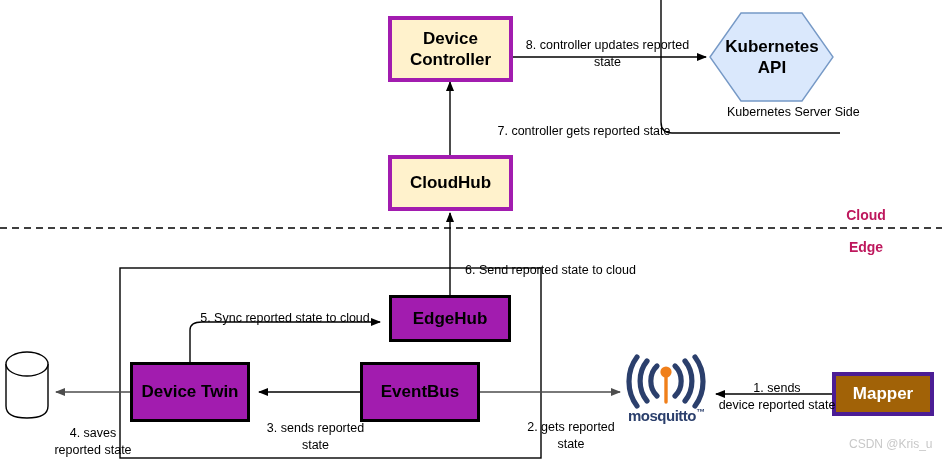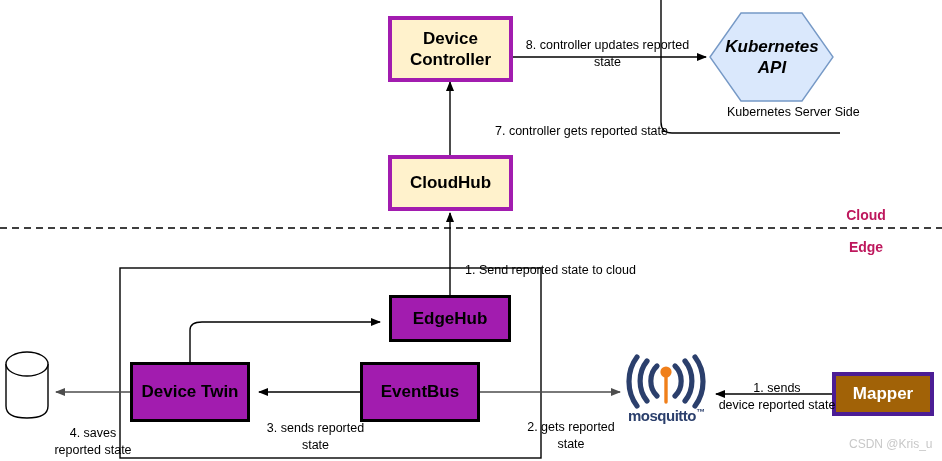--- a/index.html
+++ b/index.html
@@ -148,21 +148,21 @@
       <circle cx="0" cy="-16" r="5.6" fill="#f07f1a"></circle>
       <line x1="0" y1="-12" x2="0" y2="14" stroke="#f07f1a" stroke-width="3.4" stroke-linecap="round"></line>
     </g>
   </svg>
 
   <div class="node node-cloud" style="left:388px; top:16px; width:125px; height:66px;">
     <span>Device
 Controller</span>
   </div>
 
-  <div class="k8s-text" style="left:711px; top:36px; width:122px;font-style:italic;">
+  <div class="k8s-text" style="left:711px; top:36px; width:122px;">
     <span>Kubernetes
 API</span>
   </div>
 
   <div class="container-label" style="left:727px; top:105px;">
     <span>Kubernetes Server Side</span>
   </div>
 
   <div class="node node-cloud" style="left:388px; top:155px; width:125px; height:56px;">
     <span>CloudHub</span>
@@ -193,28 +193,31 @@
   </div>
   <div class="zone-label" style="left:830px; top:239px; width:72px;">
     <span>Edge</span>
   </div>
 
   <div class="label" style="left:515px; top:20px; width:185px;">
     <span>8. controller updates reported
 state</span>
   </div>
 
-  <div class="label" style="left:468px; top:106px; width:200px; text-align:right;">
+  <div class="label" style="left:484px; top:106px; width:200px; text-align:center;">
     <span>7. controller gets reported state</span>
   </div>
 
   <div class="label" style="left:465px; top:245px; width:220px; text-align:left;">
-    <span>1. Send reported state to cloud</span>
-  </div>
-
+    <span>6. Send reported state to cloud</span>
+  </div>
+
+  <div class="label" style="left:170px; top:293px; width:230px;">
+    <span>5. Sync reported state to cloud</span>
+  </div>
 
   <div class="label" style="left:248px; top:403px; width:135px;">
     <span>3. sends reported
 state</span>
   </div>
 
   <div class="label" style="left:43px; top:408px; width:100px;">
     <span>4. saves
 reported state</span>
   </div>

